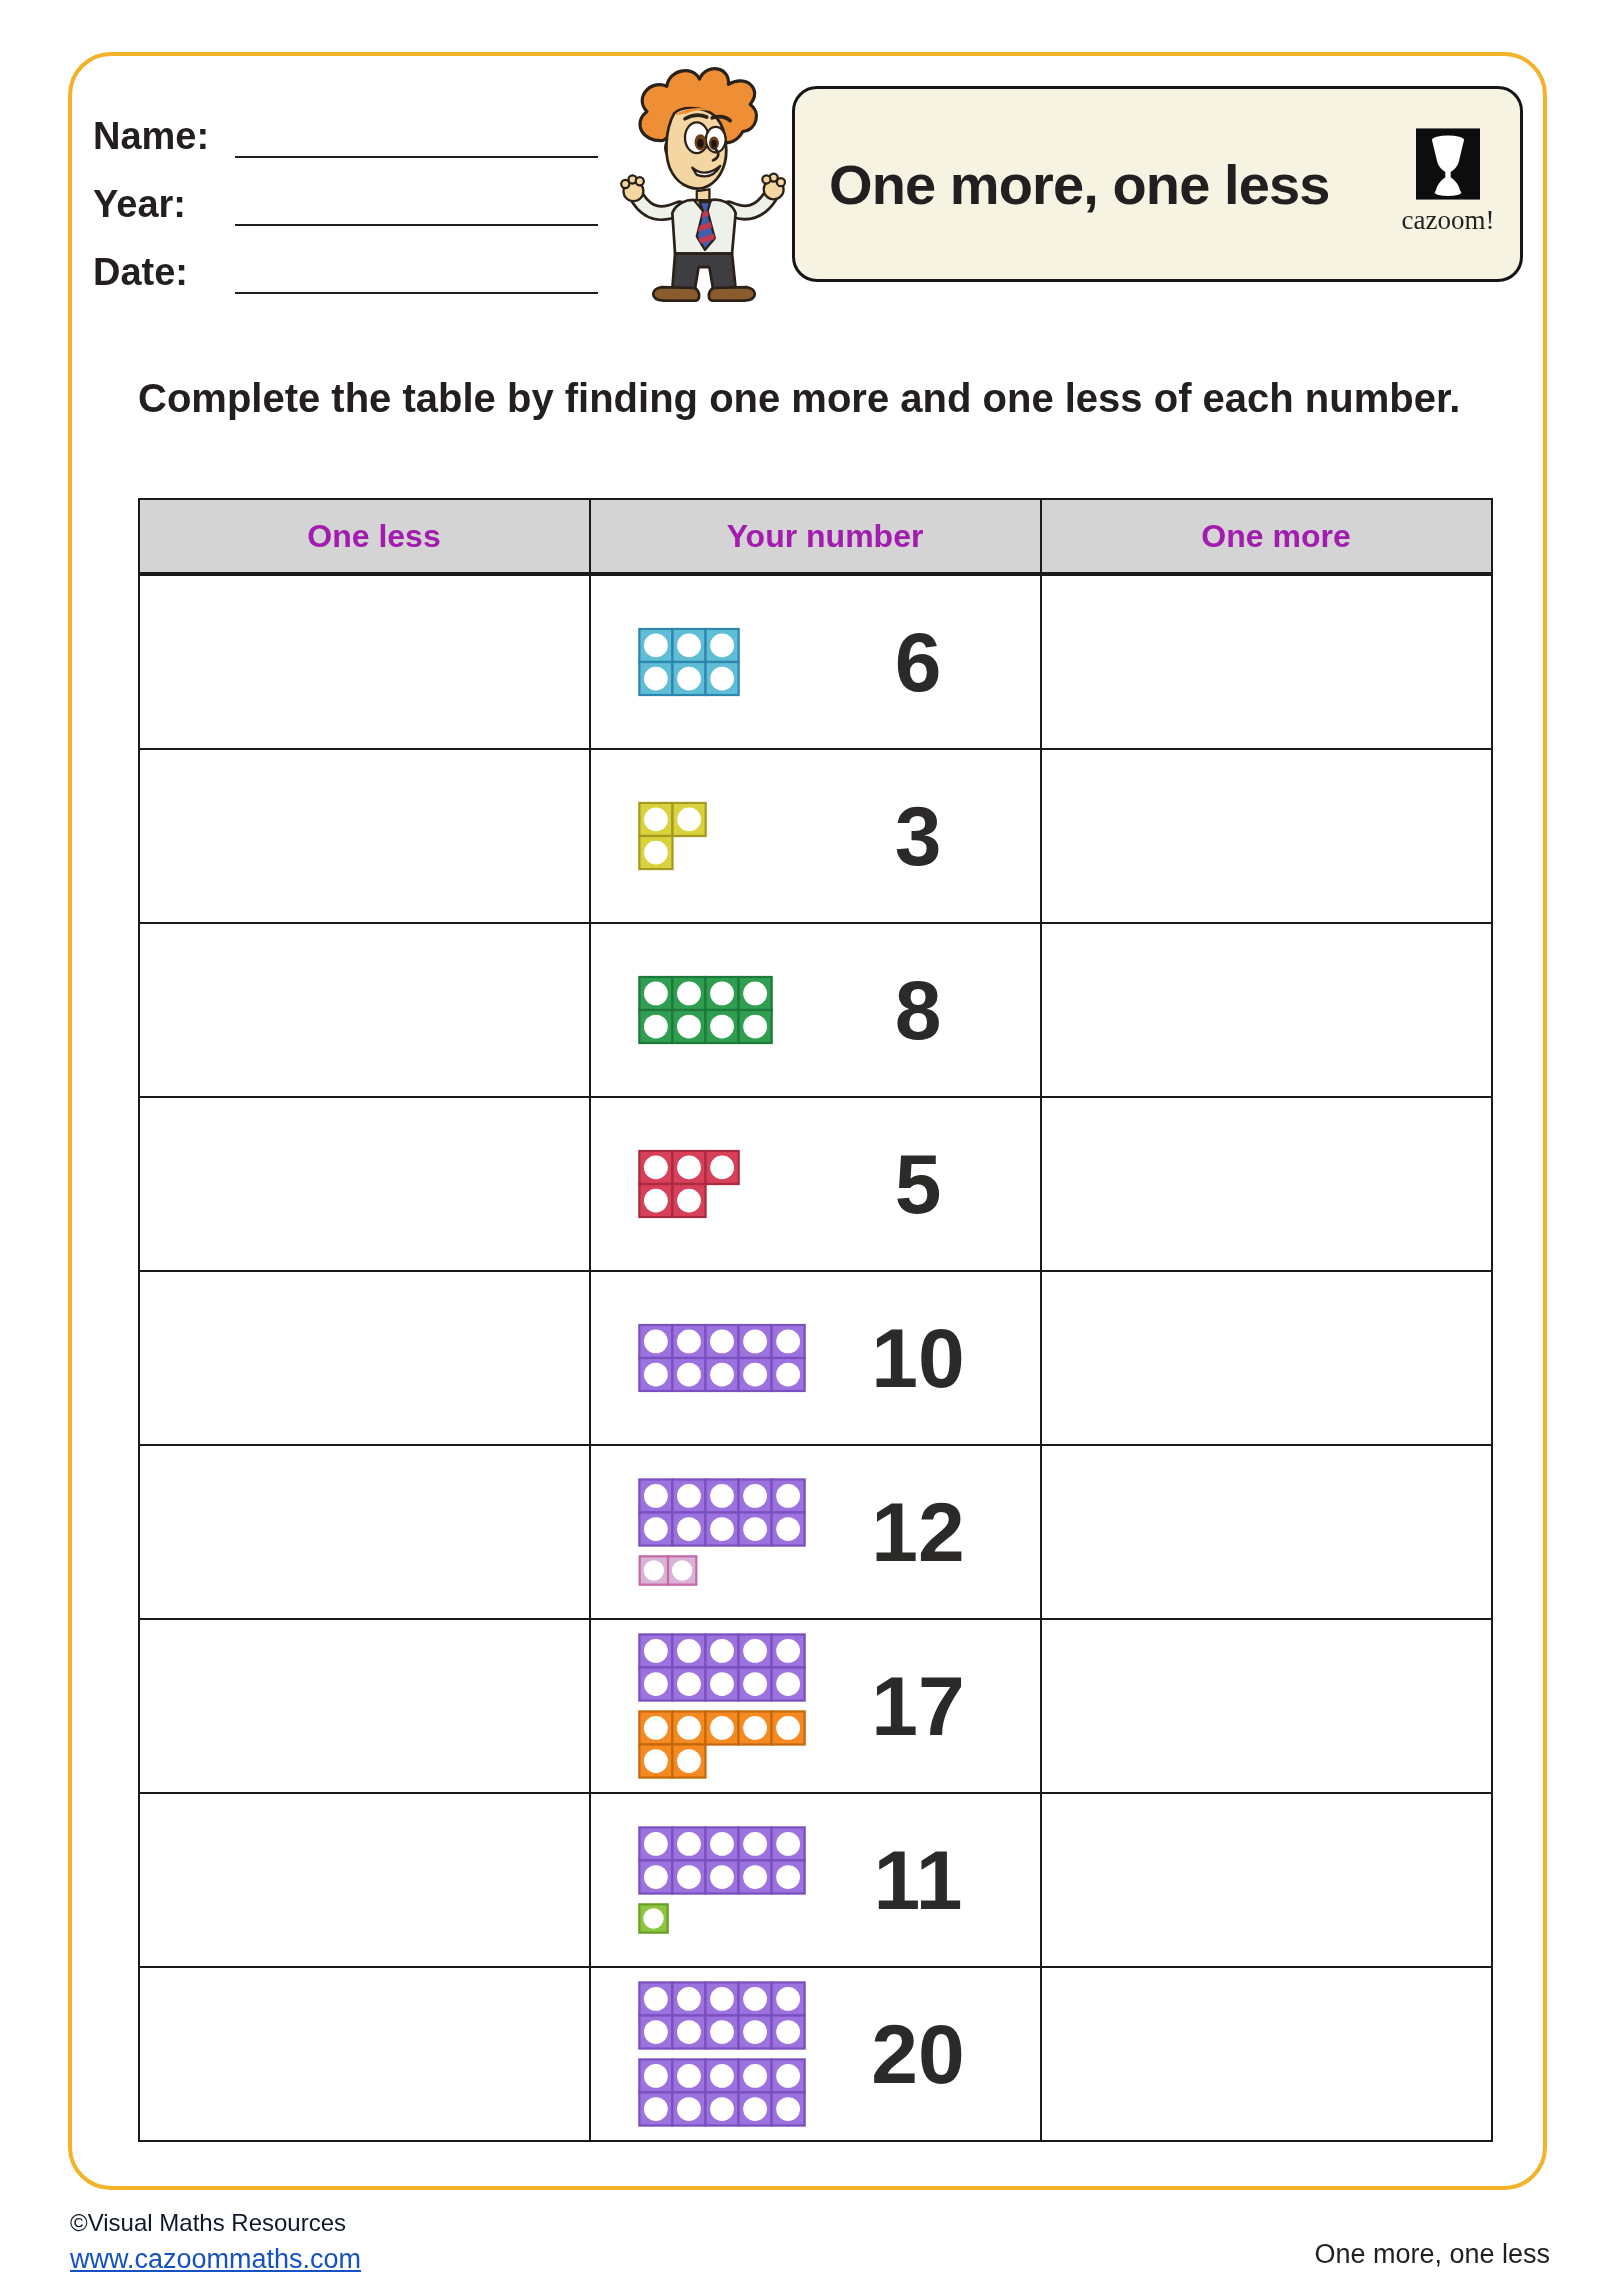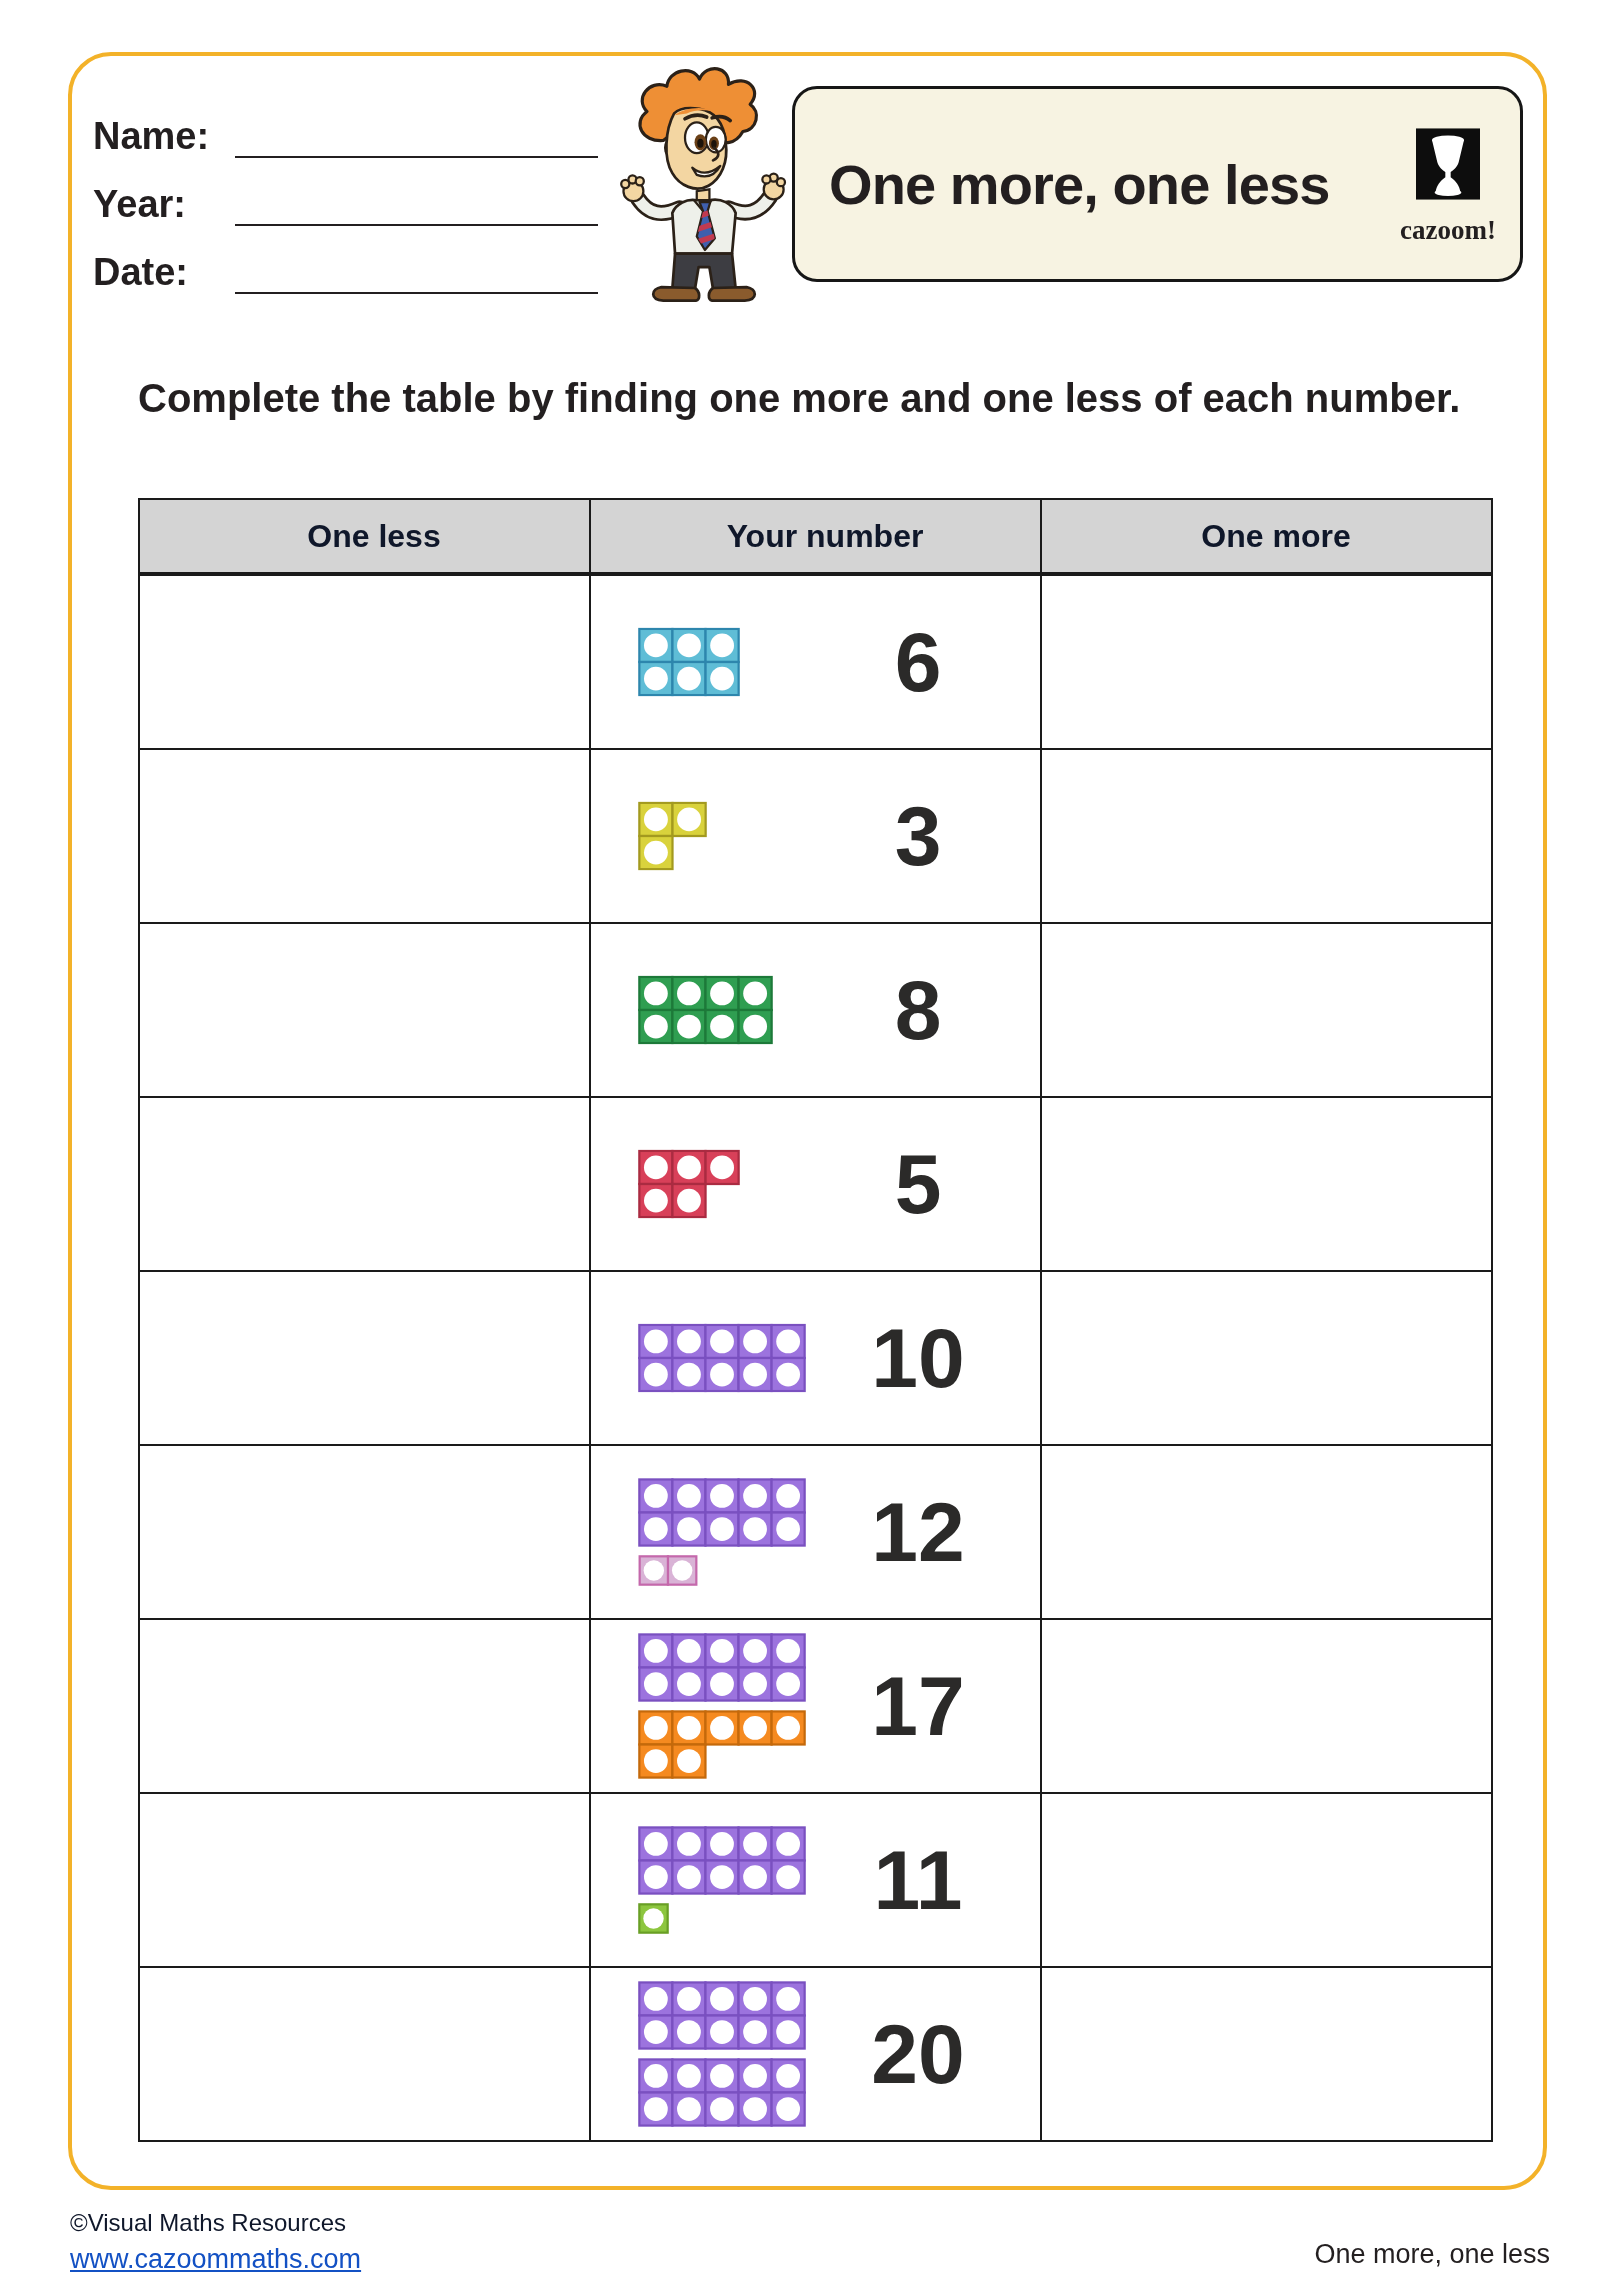--- a/index.html
+++ b/index.html
@@ -22,31 +22,31 @@
   .titlebox {
     position:absolute; left:792px; top:86px; width:725px; height:190px;
     background:#f7f3e2; border:3.6px solid #161616; border-radius:25px;
   }
   .titlebox .title {
     position:absolute; left:34px; top:50%; transform:translateY(-50%);
     font-size:56px; font-weight:bold; letter-spacing:-0.9px; white-space:nowrap;
   }
   .logo { position:absolute; left:595px; top:39px; width:116px; text-align:center; }
   .logo svg { display:block; margin:0 auto; }
-  .logo-text { font-family:"Liberation Serif", serif; font-weight:bold; font-size:27px; margin-top:15px; letter-spacing:0px; }
+  .logo-text { font-family:"Liberation Serif", serif; font-weight:normal; font-size:27px; margin-top:5px; letter-spacing:0px; }
   
   .instructions { position:absolute; left:138px; top:376px; font-size:40px; font-weight:bold; line-height:45px; }
   
   .worksheet-table {
     position:absolute; left:138px; top:498px; width:1354px;
     border-collapse:collapse; table-layout:fixed;
   }
   .worksheet-table th {
     height:70px; background:#d4d4d4; font-size:32px; font-weight:bold;
-    border:2.7px solid #1a1a1a; border-bottom-width:4.5px; color:#0f172a;padding-left:20px;
+    border:2.7px solid #1a1a1a; border-bottom-width:4.5px; color:#a21caf;padding-left:20px;
   }
   .worksheet-table td {
     height:172px; border:2.7px solid #1a1a1a; background:#ffffff; padding:0;
   }
   .cell-number { position:relative; }
   .numicon-stack {
     position:absolute; left:47px; top:50%; transform:translateY(-50%);
     display:flex; flex-direction:column; gap:8px; align-items:flex-start;
   }
   .num {

